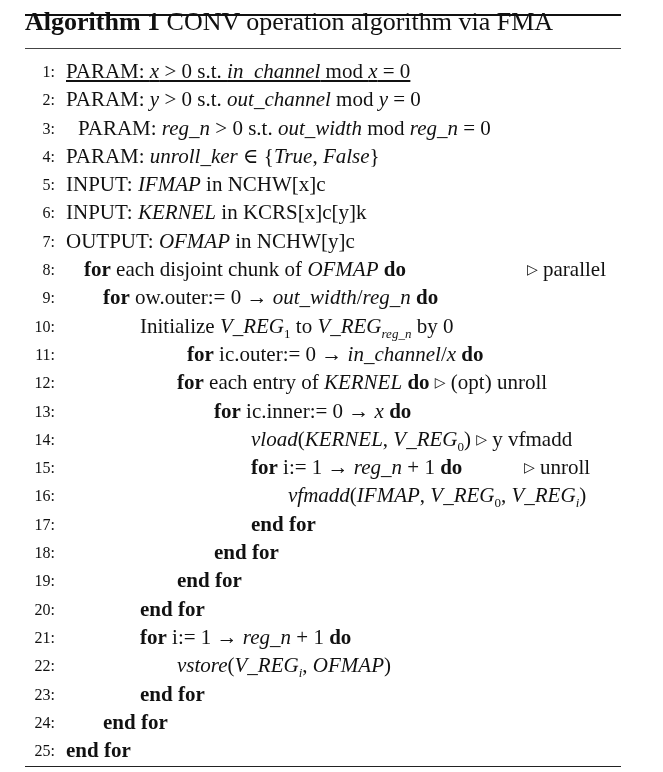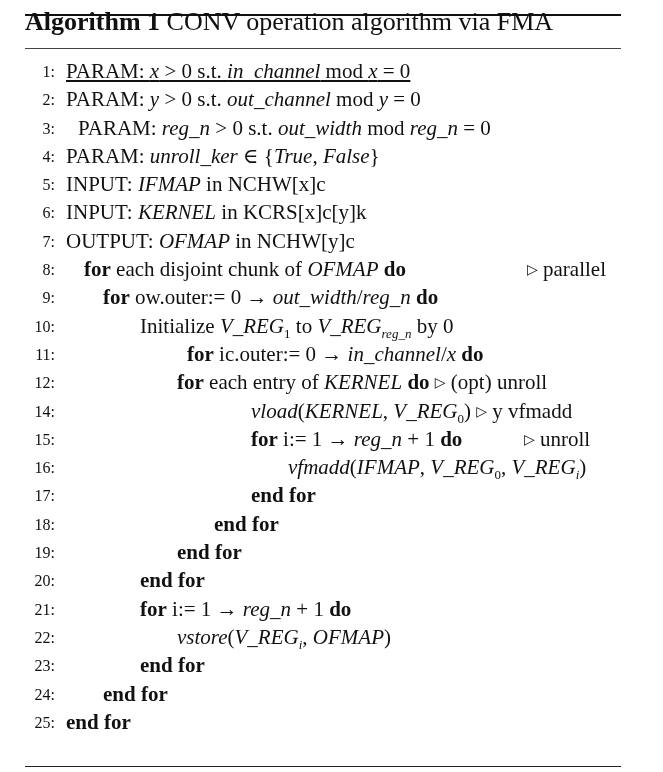--- a/index.html
+++ b/index.html
@@ -75,20 +75,24 @@
     </div>
     <div class="line">
       <span class="ln">11:</span>
       <span class="code" style="left: 140px; margin-left: 47px;"><span class="kw">for</span><span> ic.outer:= 0 → </span><span class="it">in_channel</span><span>/</span><span class="it">x</span><span class="kw"> do</span></span>
     </div>
     <div class="line">
       <span class="ln">12:</span>
       <span class="code" style="left: 177px;"><span class="kw">for</span><span> each entry of </span><span class="it">KERNEL</span><span class="kw"> do</span><span> </span><span class="tri">▷</span><span> (opt) unroll</span></span>
     </div>
     <div class="line">
+      <span class="ln">13:</span>
+      <span class="code" style="left: 214px;"><span class="kw">for</span><span> ic.inner:= 0 → </span><span class="it">x</span><span class="kw"> do</span></span>
+    </div>
+    <div class="line">
       <span class="ln">14:</span>
       <span class="code" style="left: 251px;"><span class="it">vload</span><span>(</span><span class="it">KERNEL</span><span>, </span><span class="it">V_REG</span><sub>0</sub><span>) </span><span class="tri">▷</span><span> y vfmadd</span></span>
     </div>
     <div class="line">
       <span class="ln">15:</span>
       <span class="code" style="left: 251px;"><span class="kw">for</span><span> i:= 1 → </span><span class="it">reg_n</span><span> + 1 </span><span class="kw">do</span></span>
       <span class="cm" style="left: 524px;"><span class="tri">▷</span><span> unroll</span></span>
     </div>
     <div class="line">
       <span class="ln">16:</span>

